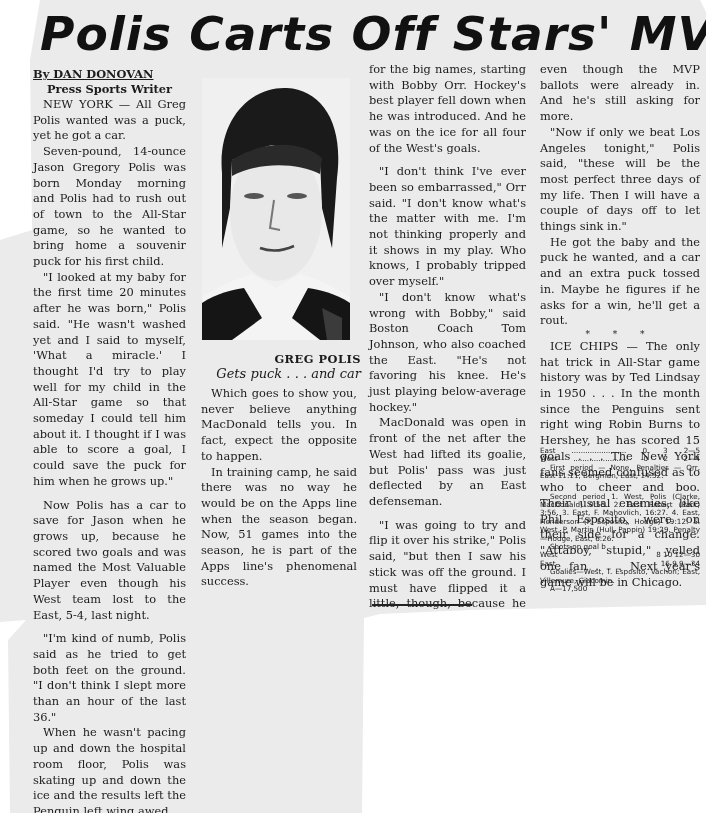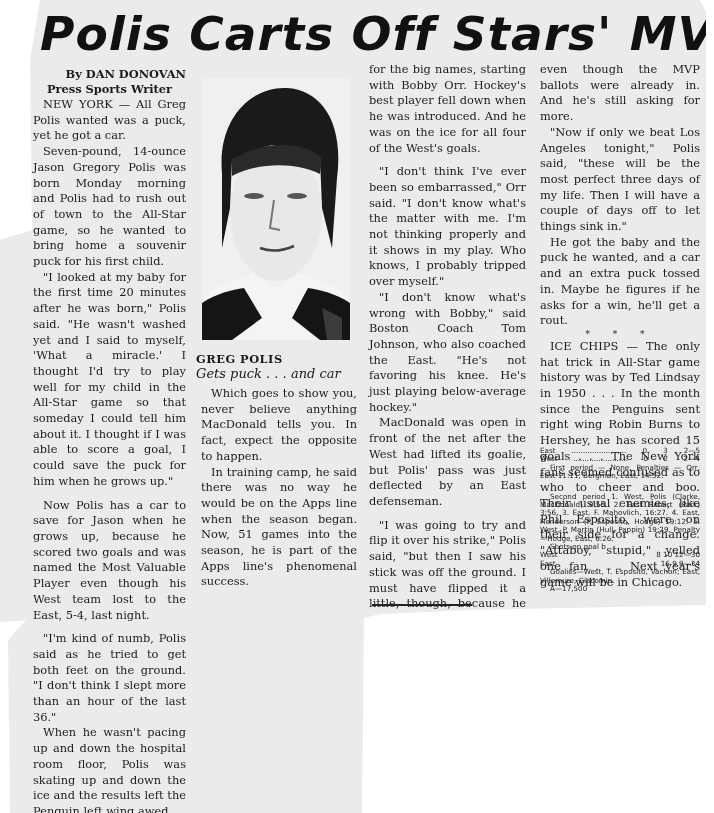--- a/index.html
+++ b/index.html
@@ -16,32 +16,32 @@
     position:absolute; left:40px; top:6px; width:670px;
     font-family:"DejaVu Sans", sans-serif; font-weight:bold; font-style:italic;
     font-size:47px; letter-spacing:1px; color:#111; line-height:56px; white-space:nowrap;
   }
   .col {
     position:absolute; font-size:11.4px; line-height:15.7px; text-align:justify;
     color:#1c1c1c;
   }
   .col p { margin:0; text-indent:10px; }
   .col p.gap { margin-top:8px; }
-  .byline { text-align:right; font-weight:bold; font-size:11.4px; line-height:15px; }
+  .byline { text-align:left; font-weight:bold; font-size:11.4px; line-height:15px;text-decoration:underline; }
   .byline2 { text-align:center; font-weight:bold; font-size:11.4px; line-height:15px; }
   .c1 { left:33px; top:67px; width:153px; }
   .c2 { left:201px; top:386px; width:156px; }
   .c3 { left:369px; top:62px; width:157px; }
   .c4 { left:540px; top:62px; width:160px; }
   .photo {
     position:absolute; left:202px; top:78px; width:148px; height:262px;
     background:#efefef; overflow:hidden;
   }
   .photo svg { display:block; }
-  .caption { position:absolute; left:196px; top:352px; width:165px; text-align:left; }
+  .caption { position:absolute; left:196px; top:352px; width:165px; text-align:right; }
   .cap-name { font-weight:bold; font-size:11.4px; line-height:14px; letter-spacing:0.5px; }
   .cap-sub { font-style:italic; font-size:13px; line-height:15px; }
   .stars { text-align:center; font-size:9px; line-height:10px; letter-spacing:10px; }
   .box {
     position:absolute; left:540px; top:447px; width:160px;
     font-family:"DejaVu Sans", sans-serif; font-size:7.2px; line-height:8.4px; color:#222;
     text-align:justify;
   }
   .box .row { display:flex; justify-content:space-between; }
   .box p { margin:0; text-indent:10px; }

